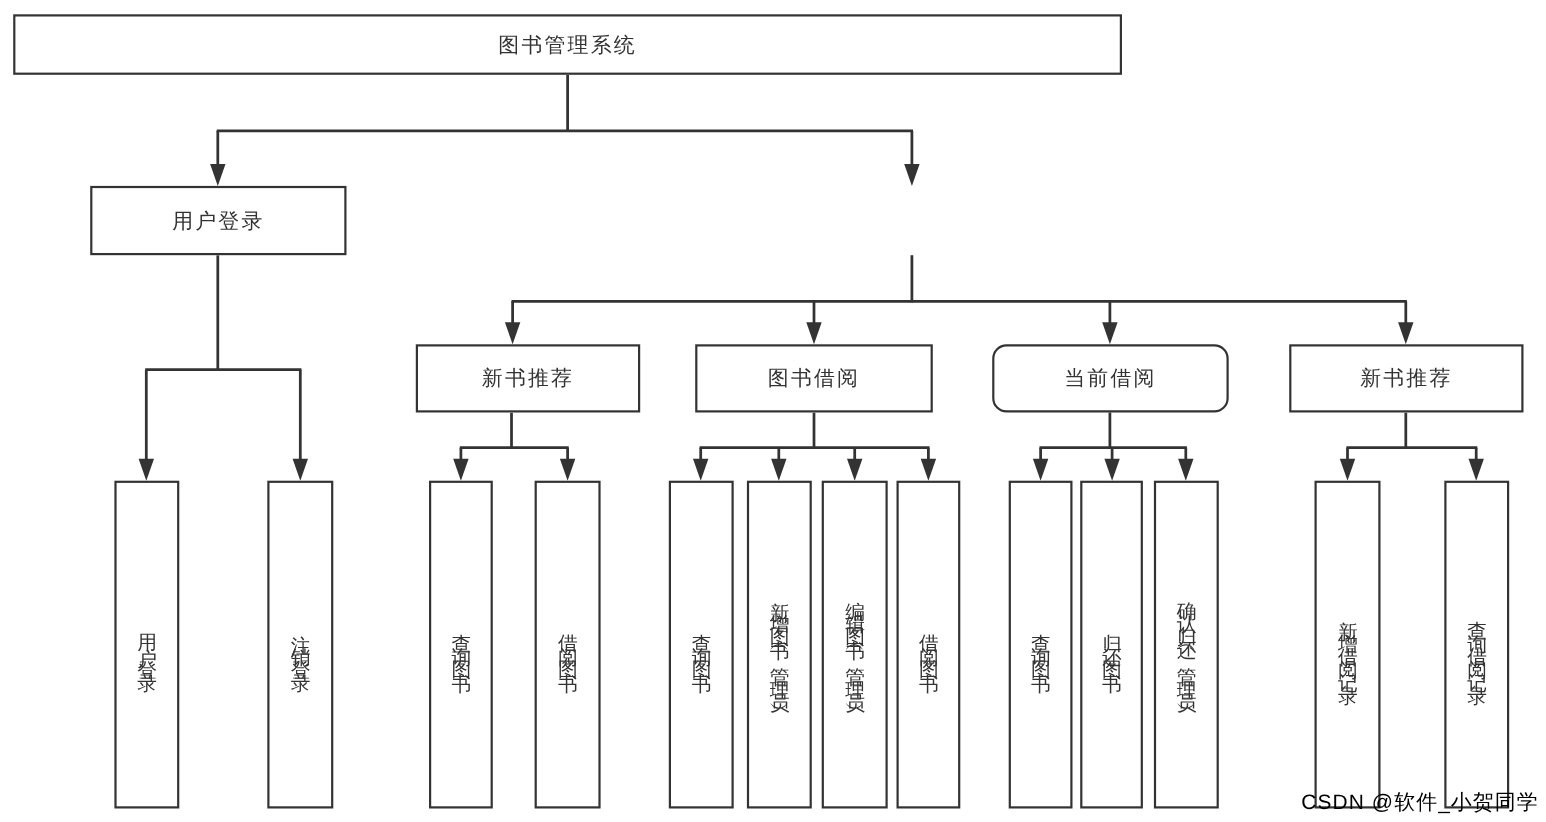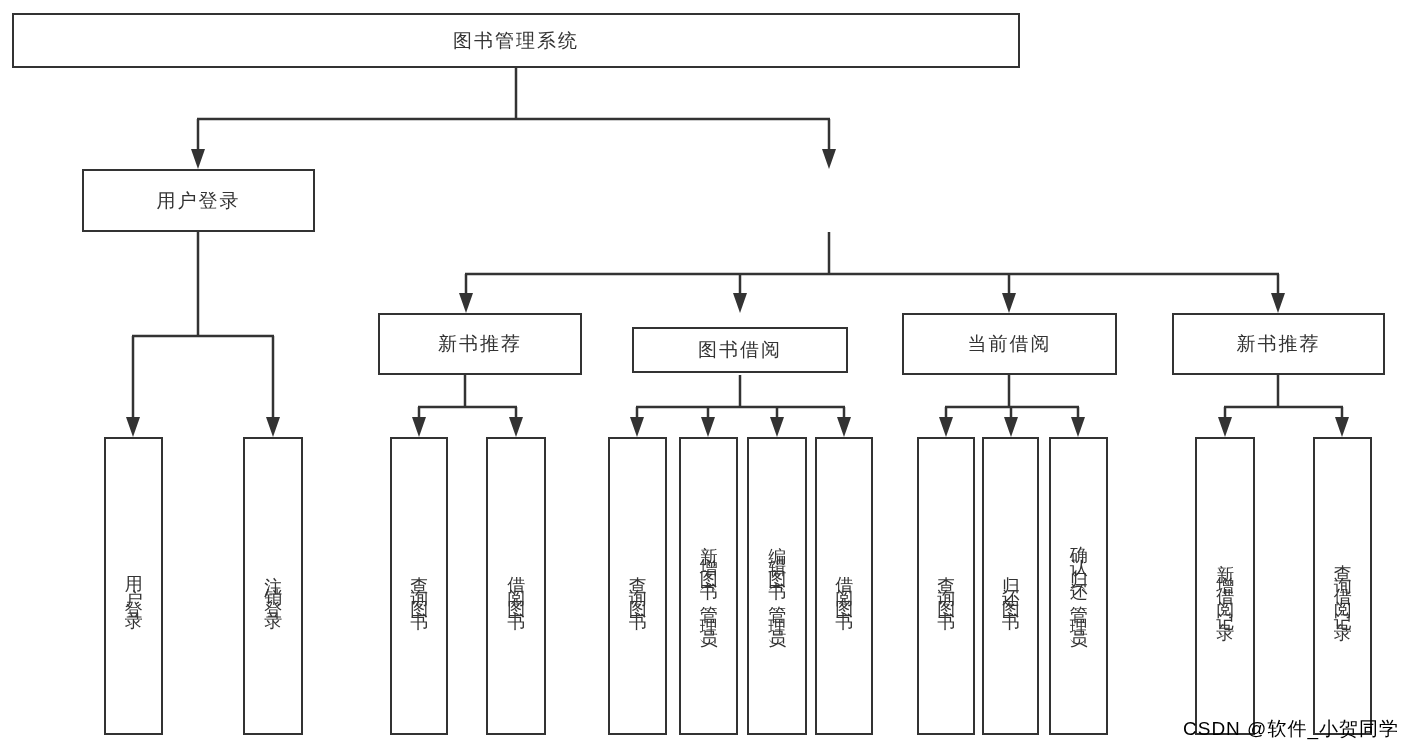--- a/index.html
+++ b/index.html
@@ -16,22 +16,22 @@
   .hnode span{font-size:19px;letter-spacing:2px;white-space:nowrap;}
   .leaf span{
     writing-mode:vertical-rl;text-orientation:mixed;
     font-size:18px;letter-spacing:12px;line-height:1.15;white-space:nowrap;
   }
   
   .p-root{left:12px;top:13px;width:1008px;height:55px;}
   .p-b0{left:82px;top:169px;width:233px;height:63px;}
   .p-b1{left:712px;top:169px;width:235px;height:63px;}
   .p-s0{left:378px;top:313px;width:204px;height:62px;}
-  .p-s1{left:632px;top:327px;width:216px;height:46px;text-align:right;}
-  .p-s2{left:902px;top:313px;width:215px;height:62px;}
+  .p-s1{left:632px;top:313px;width:216px;height:62px;text-align:right;}
+  .p-s2{left:902px;top:313px;width:215px;height:62px;border-radius:13px;}
   .p-s3{left:1172px;top:313px;width:213px;height:62px;}
   
   .leaf{top:437px;height:298px;}
   .p-l00{left:104px;width:59px;}
   .p-l01{left:243px;width:60px;}
   .p-l10{left:390px;width:58px;}
   .p-l11{left:486px;width:60px;}
   .p-l20{left:608px;width:59px;}
   .p-l21{left:679px;width:59px;}
   .p-l22{left:747px;width:60px;}

